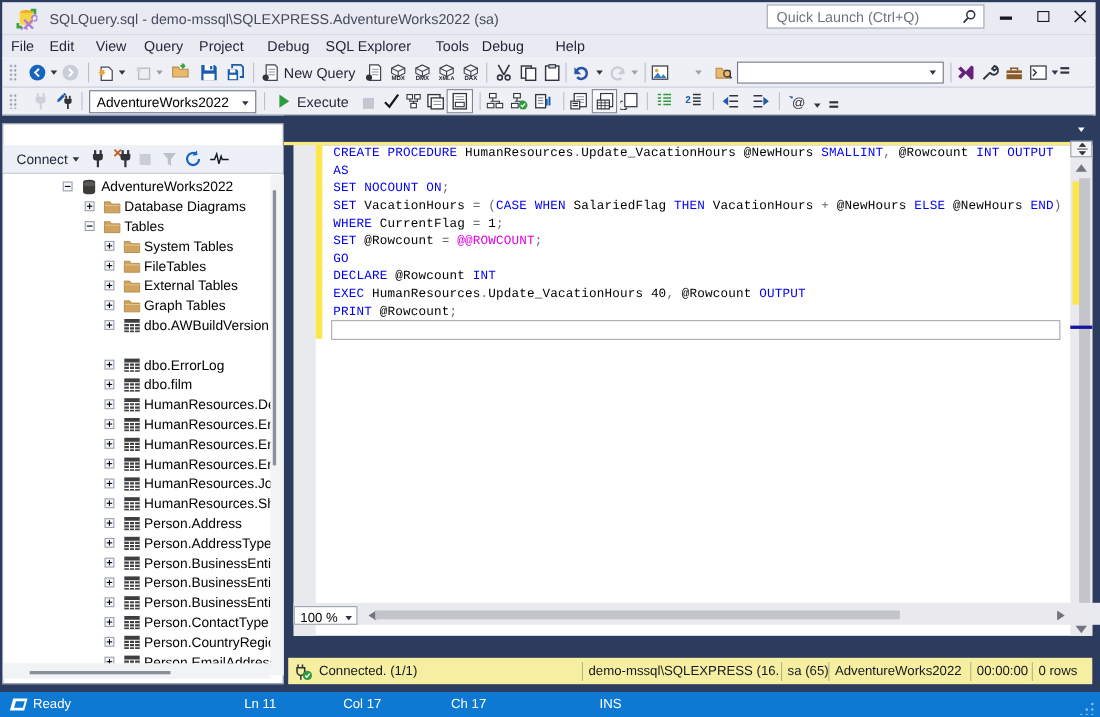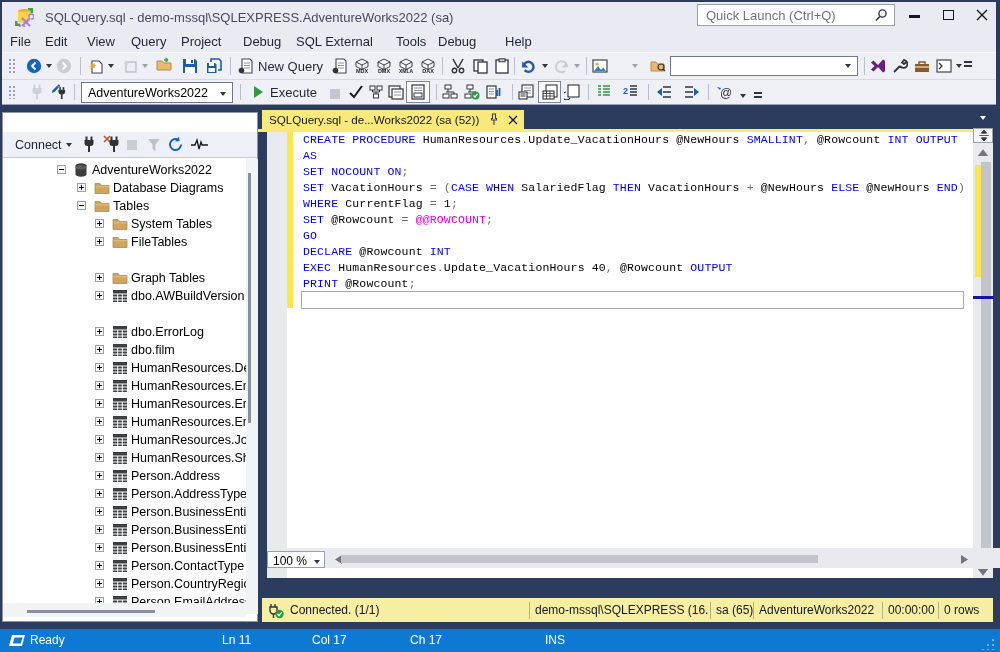--- a/index.html
+++ b/index.html
@@ -103,21 +103,21 @@
   </svg>
 </div>
 
 <div class="abs" id="menubar">
   <span class="mi" style="left:8px">File</span>
   <span class="mi" style="left:43px">Edit</span>
   <span class="mi" style="left:85px">View</span>
   <span class="mi" style="left:129px">Query</span>
   <span class="mi" style="left:179px">Project</span>
   <span class="mi" style="left:241px">Debug</span>
-  <span class="mi" style="left:294px">SQL External</span>
+  <span class="mi" style="left:294px">SQL Explorer</span>
   <span class="mi" style="left:394px">Tools</span>
   <span class="mi" style="left:436px">Debug</span>
   <span class="mi" style="left:503px">Help</span>
 </div>
 
 <div class="abs" id="tb1">
   <div class="grip" style="left:6px"></div>
   <svg class="icon" style="left:24px;top:5px" viewBox="0 0 16 16">
     <circle cx="8" cy="8" r="7.2" fill="#1565c0"></circle>
     <path d="M9.5 4.5 L6 8 L9.5 11.5" stroke="#fff" stroke-width="1.8" fill="none"></path>
@@ -426,20 +426,30 @@
       <div class="trow" style="top:74px">
         <i class="box plus" style="left:92px"></i>
         <span style="left:109px;position:absolute" class="ticonwrap">
           <svg class="ticon" viewBox="0 0 16 16">
             <path d="M1 13.5 V3.5 h5 l1.5 2 H15 v8 z" fill="#d0a35e" stroke="#b28a4a" stroke-width="0.8"></path>
             <path d="M1.5 6.8 h13.5" stroke="#e2c38b" stroke-width="1"></path>
           </svg>
         </span>
         <span class="lbl" style="left:128px">FileTables</span>
       </div>
+      <div class="trow" style="top:92px">
+        <i class="box plus" style="left:92px"></i>
+        <span style="left:109px;position:absolute" class="ticonwrap">
+          <svg class="ticon" viewBox="0 0 16 16">
+            <path d="M1 13.5 V3.5 h5 l1.5 2 H15 v8 z" fill="#d0a35e" stroke="#b28a4a" stroke-width="0.8"></path>
+            <path d="M1.5 6.8 h13.5" stroke="#e2c38b" stroke-width="1"></path>
+          </svg>
+        </span>
+        <span class="lbl" style="left:128px">External Tables</span>
+      </div>
       <div class="trow" style="top:110px">
         <i class="box plus" style="left:92px"></i>
         <span style="left:109px;position:absolute" class="ticonwrap">
           <svg class="ticon" viewBox="0 0 16 16">
             <path d="M1 13.5 V3.5 h5 l1.5 2 H15 v8 z" fill="#d0a35e" stroke="#b28a4a" stroke-width="0.8"></path>
             <path d="M1.5 6.8 h13.5" stroke="#e2c38b" stroke-width="1"></path>
           </svg>
         </span>
         <span class="lbl" style="left:128px">Graph Tables</span>
       </div>
@@ -616,30 +626,20 @@
     </div>
   <div class="abs" id="oevsb">
       <div id="oevthumb"></div>
     </div>
   <div class="abs" id="oehsb">
       <div id="oehthumb"></div>
     </div>
 </div>
 
 <div class="abs" id="tabbar">
-  <div id="tab1">
-    <span class="abs" style="left:7px;top:3px">SQLQuery.sql - de...Works2022 (sa (52))</span>
-    <svg class="abs" style="left:226px;top:3px" width="12" height="13" viewBox="0 0 12 13">
-      <path d="M4.5 1 h3 v4.5 h1 v1.5 h-5 v-1.5 h1 z" fill="none" stroke="#3a3f4c" stroke-width="1.1"></path>
-      <path d="M6 7 v5" stroke="#3a3f4c" stroke-width="1.1"></path>
-    </svg>
-    <svg class="abs" style="left:246px;top:5px" width="10" height="10" viewBox="0 0 10 10">
-      <path d="M1 1 L9 9 M9 1 L1 9" stroke="#14181f" stroke-width="1.3"></path>
-    </svg>
-  </div>
   <i class="caret" style="left:722px;top:11px;position:absolute;border-top-color:#fff"></i>
 </div>
 <div class="abs" id="tabstrip"></div>
 
 <div class="abs" id="editor">
   <div id="edmargin"></div>
   <div id="changebar"></div>
   <div id="curline"></div>
   <div id="code">
 <div class="cl"><span class="k">CREATE PROCEDURE</span> HumanResources<span class="o">.</span>Update_VacationHours @NewHours <span class="k">SMALLINT</span><span class="o">,</span> @Rowcount <span class="k">INT OUTPUT</span></div>

